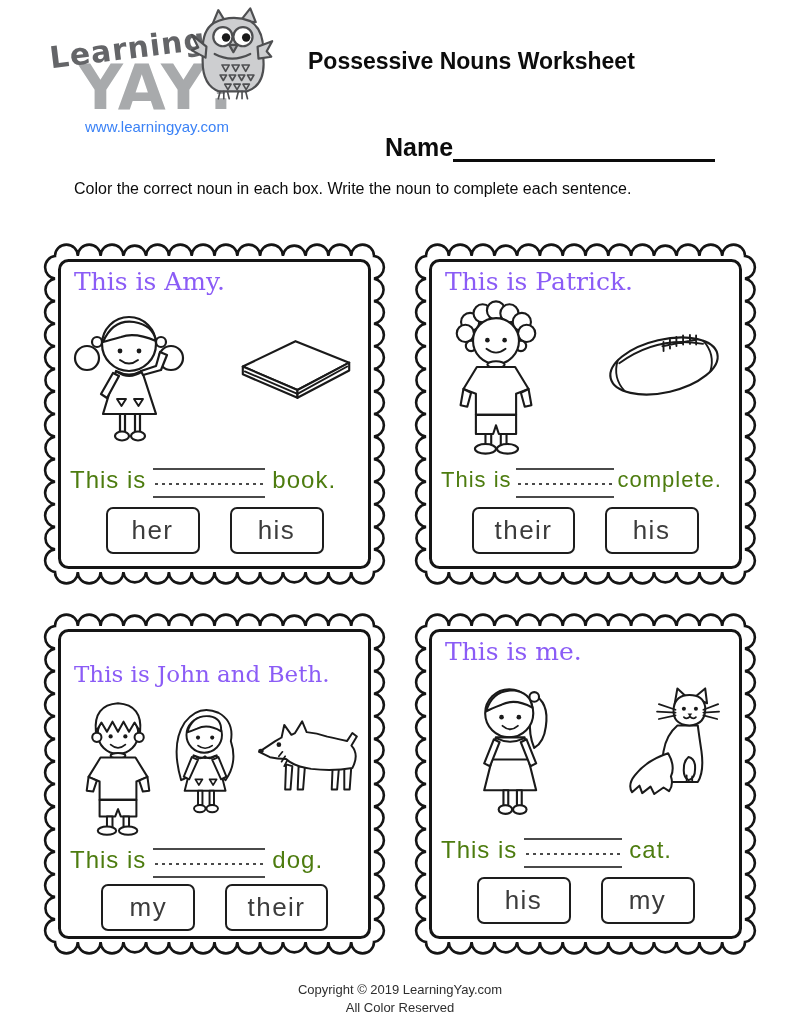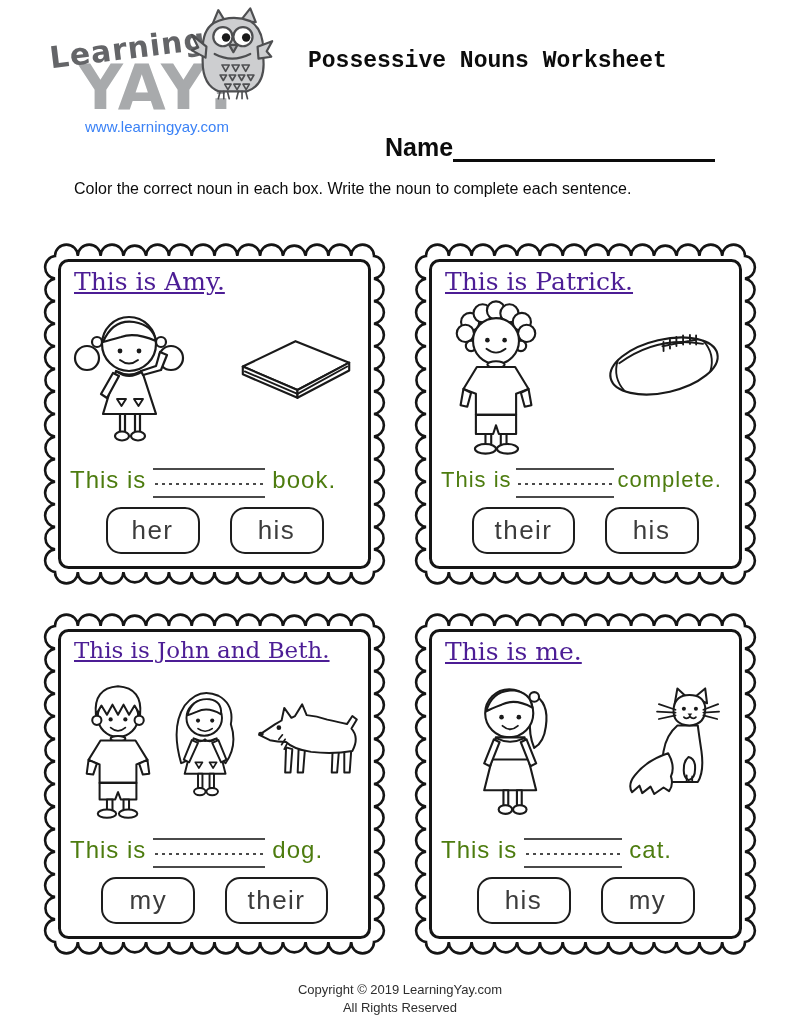--- a/index.html
+++ b/index.html
@@ -21,21 +21,21 @@
     display:block; margin-top:-14px;
     font-family:"DejaVu Sans", sans-serif; font-weight:900;
     font-size:62px; letter-spacing:1px; color:#a8aaac;
   }
   .logo .url { display:block; margin-top:-6px; font-size:15px; color:#3b82f6; }
   .owl { position:absolute; right:6px; top:-2px; }
 
   
   .ws-title {
     position:absolute; left:308px; top:48px;
-    font-family:Liberation Mono, monospace; font-weight:bold; font-size:23px; color:#0c0c0c;
+    font-family:Liberation Sans, sans-serif; font-weight:bold; font-size:23px; color:#0c0c0c;
   }
   .name-row { position:absolute; left:385px; top:132px; display:flex; align-items:flex-end; }
   .name-label { font-family:Liberation Sans, sans-serif; font-weight:bold; font-size:25px; color:#0c0c0c; }
   .name-line { display:inline-block; width:262px; height:30px; border-bottom:3px solid #0c0c0c; }
 
   .instructions {
     position:absolute; left:74px; top:179px; width:688px;
     font-size:16px; line-height:1.2; color:#0b0b0b;
   }
 
@@ -43,24 +43,24 @@
   .grid {
     position:absolute; left:42px; top:243px;
     display:grid; grid-template-columns:345px 345px; grid-auto-rows:342px;
     column-gap:26px; row-gap:28px;
   }
   .card { position:relative; width:345px; height:342px; }
   .card svg.frame { position:absolute; inset:0; overflow:visible; }
   .card-content { position:absolute; inset:24px 26px; display:flex; flex-direction:column; }
 
   .card-title {
-    font-family:"DejaVu Serif", serif; font-size:25px; color:#4c1d95;
-    padding-left:6px; height:34px; white-space:nowrap;text-decoration:underline;
-  }
-  .card-title.long { font-size:23px; }
+    font-family:"DejaVu Serif", serif; font-size:25px; color:#8b5cf6;
+    padding-left:6px; height:34px; white-space:nowrap;
+  }
+  .card-title.long { font-size:23px;margin-top:24px; }
 
   .art-row {
     height:152px; display:flex; align-items:center; justify-content:space-between;
     padding:0 4px;
   }
   .art-pair { display:flex; align-items:flex-end; }
 
   .sentence {
     height:54px; display:flex; align-items:center; gap:7px;
     font-size:24px; color:#4d7c0f; letter-spacing:1px; white-space:nowrap; padding-left:2px;
@@ -70,21 +70,21 @@
     border-top:2px solid #4a4a4a; border-bottom:2px solid #4a4a4a; margin-top:6px; }
   .blank .mid {
     position:absolute; left:2px; right:2px; top:13px; height:2px;
     background:repeating-linear-gradient(90deg,#4a4a4a 0 3px,transparent 3px 7px);
   }
   .blank.narrow { width:98px; }
 
   .options { height:52px; display:flex; justify-content:center; gap:30px; }
   .opt-btn {
     min-width:94px; height:47px; padding:0 20px;
-    background:#fff; border:2.4px solid #1d1d1d; border-radius:15px;
+    background:#fff; border:2.4px solid #1d1d1d; border-radius:7px;
     font-family:"Liberation Sans", sans-serif; font-size:26px; color:#3c3c3c;
     letter-spacing:1.5px; cursor:pointer;
   }
 
   
   .footer { position:absolute; left:0; right:0; top:981px; text-align:center;
     font-size:13px; line-height:1.35; color:#2e2e2e; }
 
   
   .art  { overflow:visible; }
@@ -384,16 +384,16 @@
           <button class="opt-btn">his</button>
           <button class="opt-btn">my</button>
         </div>
       </div>
     </div>
 
   </div>
 
   <div class="footer">
     <div>Copyright © 2019 LearningYay.com</div>
-    <div>All Rights Reserved</div>
+    <div>All Color Reserved</div>
   </div>
 
 </div>
 
 </body></html>

